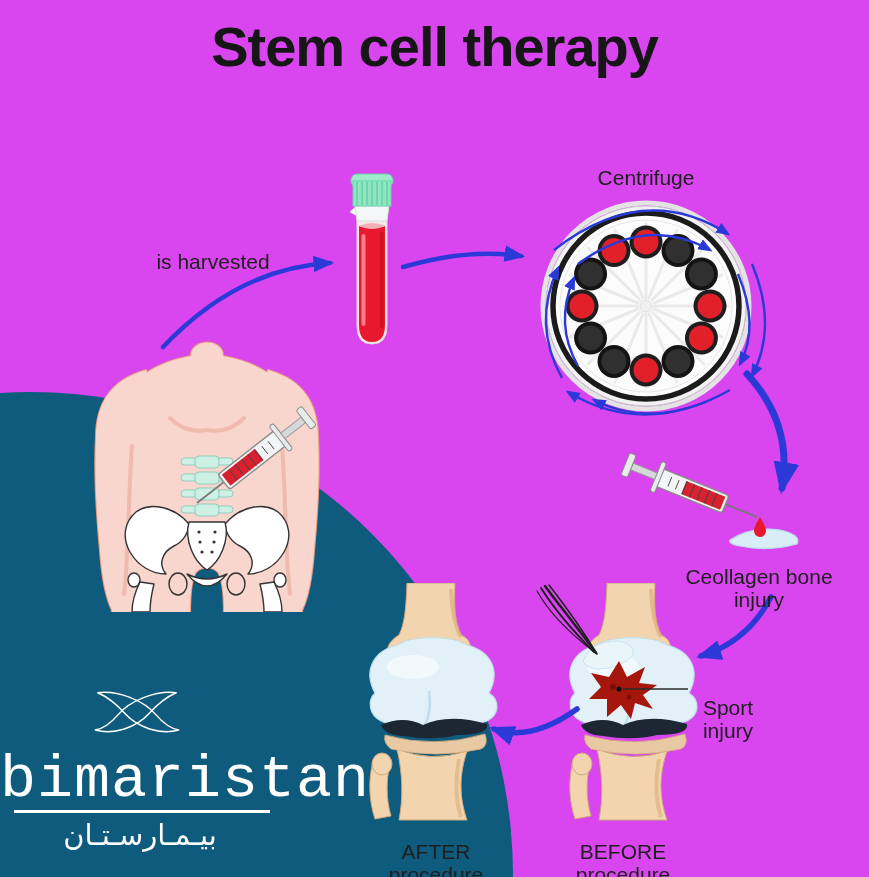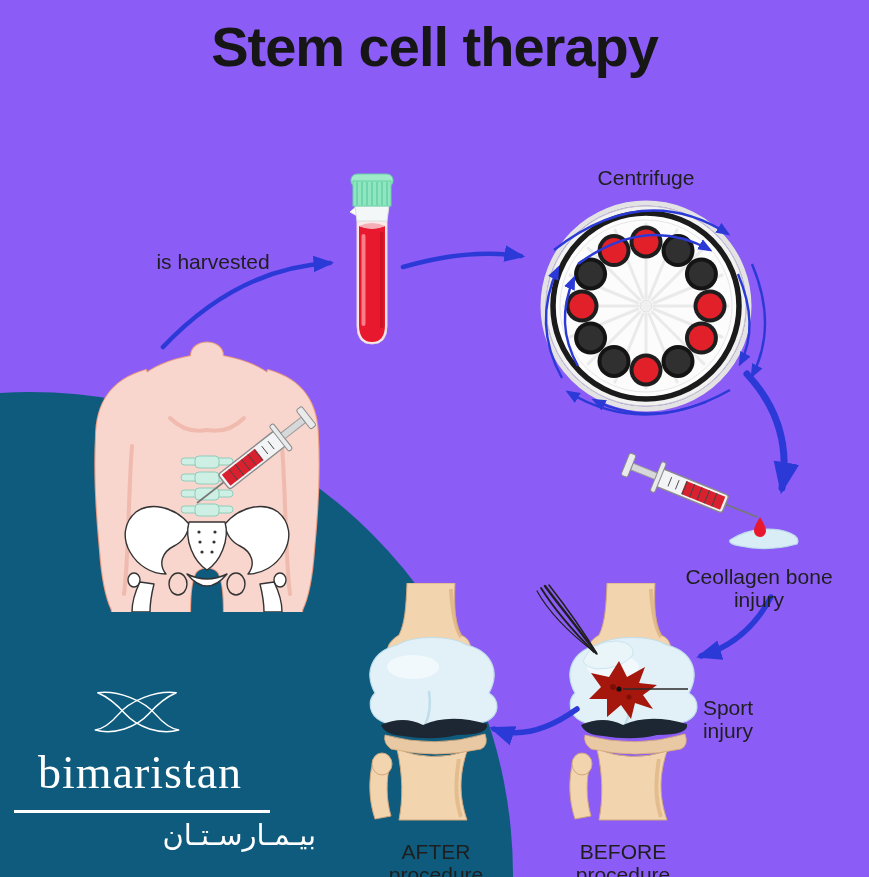--- a/index.html
+++ b/index.html
@@ -1,29 +1,29 @@
 <!DOCTYPE html>
 <html style="--teal: #0E5B7D; --arrow-blue: #2B3AD6; --ink: #161616; --label-ink: #1E1E1E; --tube-red: #E8192E; --cap-mint: #8FE6C0; --skin: #F8D5CD; --skin-shade: #EDAFA3; --skin-line: #E8997F; --bone-white: #FFFFFF; --bone-line: #333333; --spine-mint: #CDEFE4; --spine-line: #8FCDBB; --cf-red: #E2202A; --cf-black: #303030; --cf-ring: #1B1B1B; --knee-bone: #F2D5AE; --knee-bone-shade: #D9A977; --cartilage: #E2F1F8; --cartilage-edge: #BFDDEA; --meniscus: #1C2733; --injury-red: #A5170D; --syringe-red: #D8202F; --dish-blue: #D8EDF5; --logo-white: #FFFFFF;"><head>
 <meta charset="utf-8">
 <style>
   html,body{margin:0;padding:0;background:#fff;}
-  .stage{position:relative;width:869px;height:877px;overflow:hidden;background:#8b5cf6;
+  .stage{position:relative;width:869px;height:877px;overflow:hidden;background:#d946ef;
          font-family:"Liberation Sans",sans-serif;}
   .abs{position:absolute;}
   .title{left:0;right:0;top:14px;text-align:center;font-size:56px;font-weight:bold;
          letter-spacing:-1px;color:var(--ink);}
   .lbl{color:var(--label-ink);font-size:21px;line-height:22.5px;text-align:center;margin-top:20px;}
   .lbl.left{text-align:center;}
   .teal-circle{left:-453px;top:392px;width:966px;height:966px;border-radius:50%;
                background:var(--teal);}
   .wordmark{left:0;width:280px;top:746px;text-align:center;color:var(--logo-white);
-            font-family:Liberation Serif, serif;font-size:46px;letter-spacing:1px;}
+            font-family:Liberation Mono, monospace;font-size:60px;letter-spacing:1px;}
   .logo-rule{left:14px;top:810px;width:256px;height:3px;background:var(--logo-white);}
-  .arabic{left:0;width:280px;top:818px;color:var(--logo-white);
-          font-family:"DejaVu Sans",sans-serif;font-size:29px;direction:rtl;margin-left:36px;}
+  .arabic{left:0;width:280px;top:818px;text-align:center;color:var(--logo-white);
+          font-family:"DejaVu Sans",sans-serif;font-size:29px;direction:rtl;}
   svg{display:block;}
 </style>
 </head>
 <body>
 
 <div class="stage">
 
   <div class="abs teal-circle"></div>
 
   <div class="abs title">Stem cell therapy</div>

